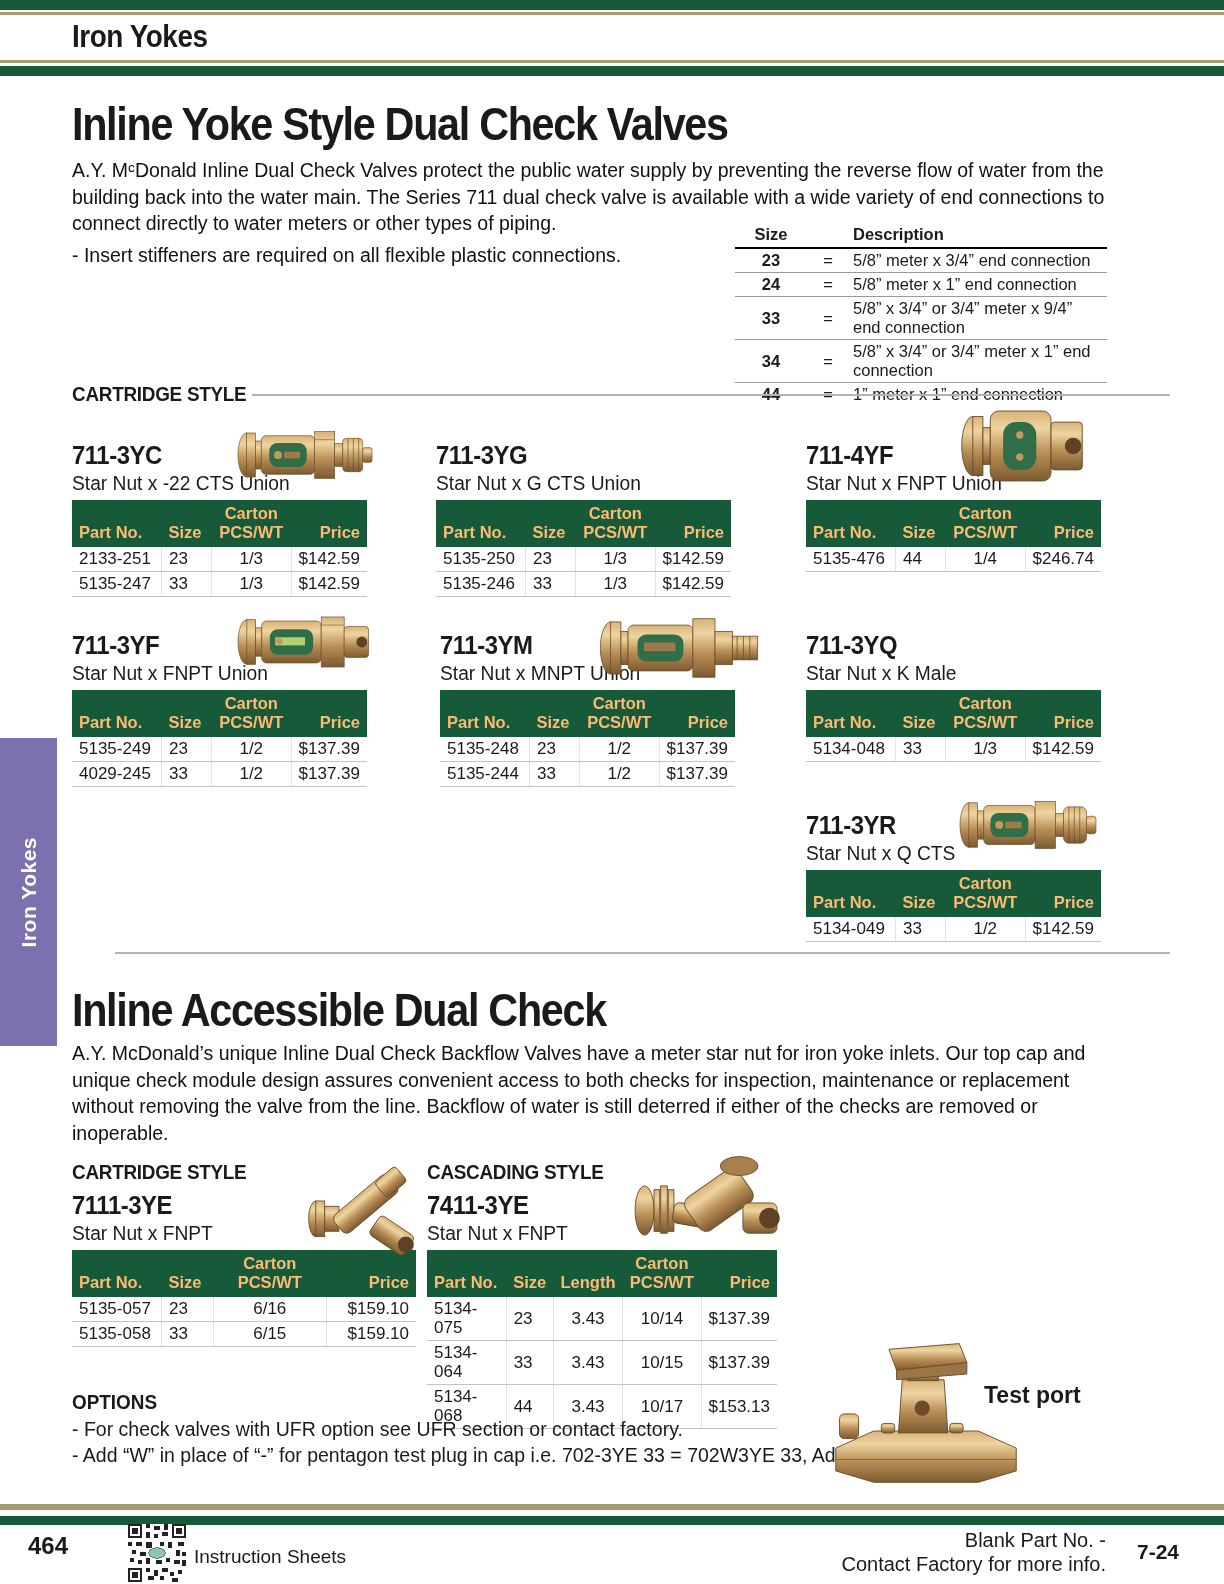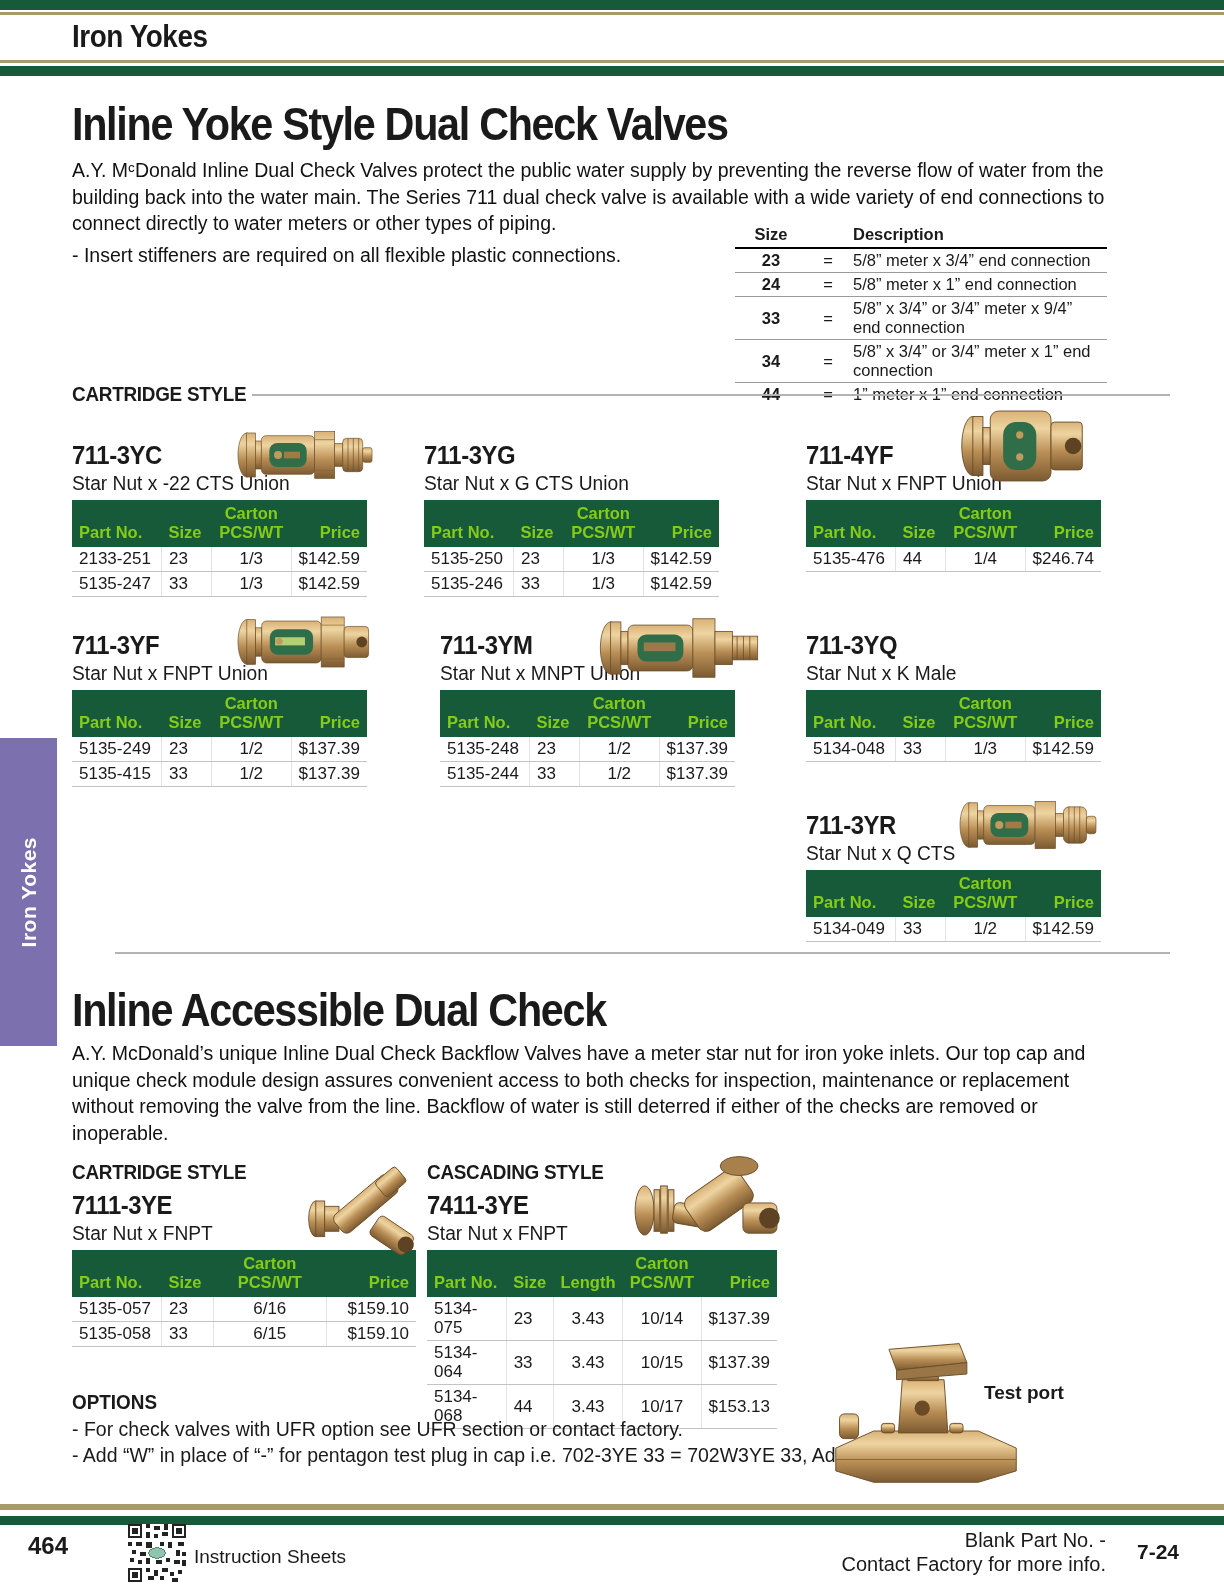--- a/index.html
+++ b/index.html
@@ -24,38 +24,38 @@
   .size-table{border-collapse:collapse;width:100%;font-size:16.5px;}
   .size-table th{border-bottom:2.5px solid #000;padding:1px 4px 3px;font-size:16.5px;}
   .size-table td{border-bottom:1px solid #9a9a9a;padding:2px 4px;line-height:19px;}
   .size-table tr:last-child td{border-bottom:none;}
   .tc{text-align:center;} .tl{text-align:left;} .tr{text-align:right;}
   
   .card{position:absolute;}
   .model{font-size:26px;font-weight:bold;letter-spacing:-.5px;transform:scaleX(.92);transform-origin:0 0;white-space:nowrap;}
   .sub{font-size:20px;margin-top:1px;transform:scaleX(.96);transform-origin:0 0;white-space:nowrap;}
   .ptable{width:100%;border-collapse:collapse;margin-top:5px;font-size:17px;}
-  .ptable th{background:var(--green);color:#84cc16;font-weight:bold;vertical-align:bottom;padding:4px 7px 5px;font-size:16.5px;line-height:19px;}
+  .ptable th{background:var(--green);color:#fdba74;font-weight:bold;vertical-align:bottom;padding:4px 7px 5px;font-size:16.5px;line-height:19px;}
   .ptable td{padding:2px 7px 3px;border-bottom:1px solid #c3c3c3;line-height:19px;}
   .ptable td + td{border-left:1px solid #e3e3e3;}
   .vimg{position:absolute;}
   .vimg svg{display:block;width:100%;height:100%;}
   
   .side-tab{position:absolute;left:0;top:738px;width:57px;height:308px;background:var(--purple);display:flex;align-items:center;justify-content:center;}
   .side-tab span{writing-mode:vertical-rl;transform:rotate(180deg);color:#fff;font-weight:bold;font-size:21px;letter-spacing:.5px;white-space:nowrap;}
   
   .foot-page{position:absolute;left:28px;top:1532px;font-size:24px;font-weight:bold;}
   .foot-qr{position:absolute;left:128px;top:1524px;width:58px;height:58px;}
   .foot-qr svg{display:block;width:100%;height:100%;}
   .foot-qr-label{position:absolute;left:194px;top:1546px;font-size:19px;}
   .foot-center{position:absolute;left:50%;transform:translateX(-50%);top:1627px;font-size:19.5px;font-weight:bold;white-space:nowrap;}
   .foot-center .sep{margin:0 10px;font-weight:normal;}
   .foot-right{position:absolute;right:118px;top:1528px;text-align:right;font-size:20px;line-height:24px;}
   .foot-code{position:absolute;left:1128px;top:1540px;width:60px;text-align:center;font-size:21px;font-weight:bold;}
-  .testport-label{position:absolute;left:984px;top:1382px;font-size:19px;font-weight:bold;}
+  .testport-label{position:absolute;left:984px;top:1382px;font-size:23px;font-weight:bold;}
   .options-head{position:absolute;left:72px;top:1390px;font-size:21px;font-weight:bold;transform:scaleX(.9);transform-origin:0 0;}
   .opt-line{position:absolute;left:72px;font-size:19.5px;white-space:nowrap;}
 </style>
 </head>
 <body>
 
 <div class="page">
 
   <svg width="0" height="0" style="position:absolute" aria-hidden="true">
     <defs>
@@ -153,21 +153,21 @@
         <tr>
           <td class="tl">5135-247</td>
           <td class="tl">33</td>
           <td class="tc">1/3</td>
           <td class="tr">$142.59</td>
         </tr>
       </tbody>
     </table>
   </div>
 
-  <div class="card" style="left:424px;top:440px;width:295px;">
+  <div class="card" style="left:436px;top:440px;width:295px;">
     <div class="model">711-3YG</div>
     <div class="sub">Star Nut x G CTS Union</div>
     <table class="ptable">
       <colgroup>
           <col style="width:31%">
           <col style="width:17%">
           <col style="width:27%">
           <col style="width:25%">
         </colgroup>
       <thead>
@@ -243,21 +243,21 @@
       </tr>
         </thead>
       <tbody>
         <tr>
           <td class="tl">5135-249</td>
           <td class="tl">23</td>
           <td class="tc">1/2</td>
           <td class="tr">$137.39</td>
         </tr>
         <tr>
-          <td class="tl">5135-415</td>
+          <td class="tl">4029-245</td>
           <td class="tl">33</td>
           <td class="tc">1/2</td>
           <td class="tr">$137.39</td>
         </tr>
       </tbody>
     </table>
   </div>
 
   <div class="card" style="left:440px;top:630px;width:295px;">
     <div class="model">711-3YM</div>

